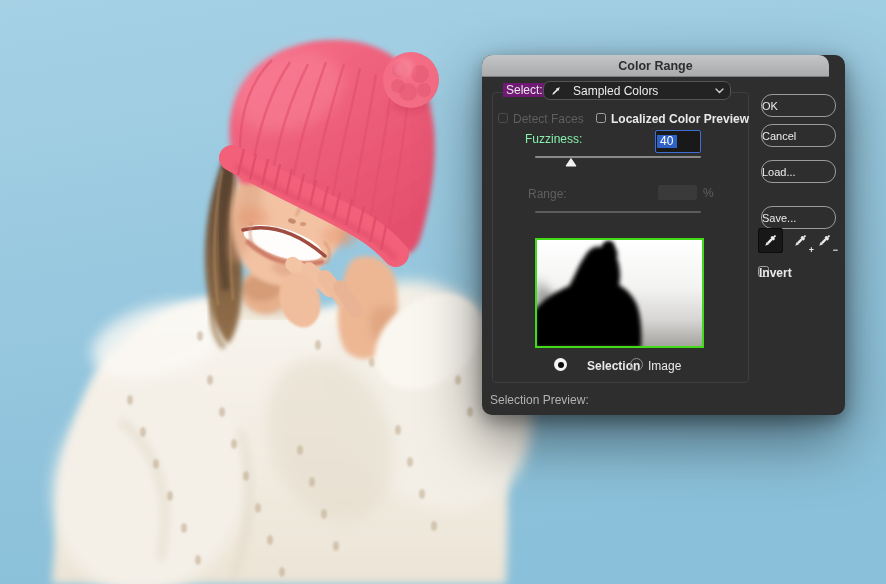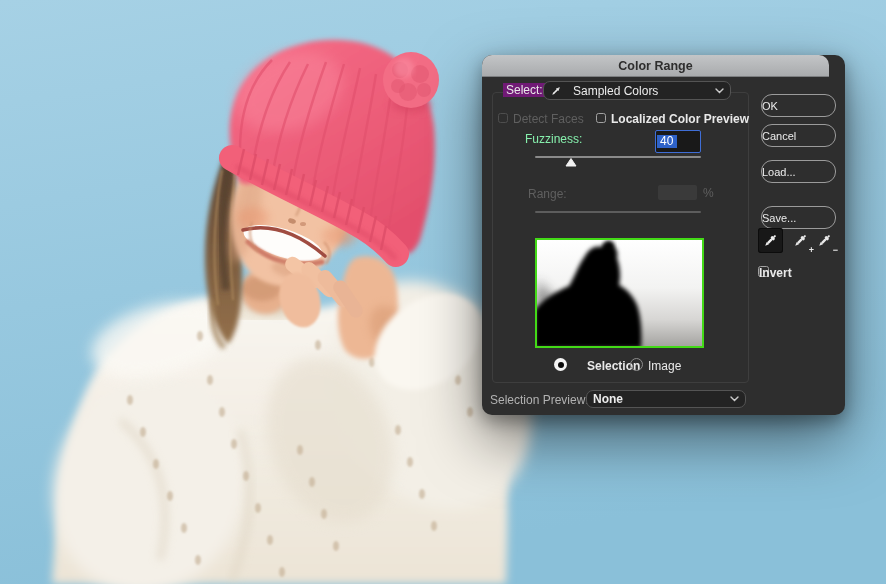--- a/index.html
+++ b/index.html
@@ -314,26 +314,20 @@
         <circle cx="72" cy="6" r="5" fill="#040404" filter="url(#mb)"></circle>
       </svg>
     </div>
 
     <span class="radio on" style="left:72px;top:303px;"></span>
     <span class="lbl" style="left:105px;top:304px;font-weight:700;">Selection</span>
     <span class="radio off" style="left:148px;top:303px;"></span>
     <span class="lbl" style="left:166px;top:304px;">Image</span>
 
     <span class="lbl softlbl" style="left:8px;top:338px;">Selection Preview:</span>
-    <div class="dropdown" style="left:104px;top:335px;width:160px;height:18px;">
-      <span style="font-weight:700;">None</span>
-      <svg class="chev" width="9" height="6" viewBox="0 0 9 6">
-        <path d="M1 1 L4.5 4.6 L8 1" stroke="#c9c9c9" stroke-width="1.4" fill="none" stroke-linecap="round"></path>
-      </svg>
-    </div>
 
     <div class="btn" style="top:39px;">
         <span>OK</span>
       </div>
     <div class="btn" style="top:69px;">
         <span>Cancel</span>
       </div>
     <div class="btn" style="top:105px;">
         <span>Load...</span>
       </div>

